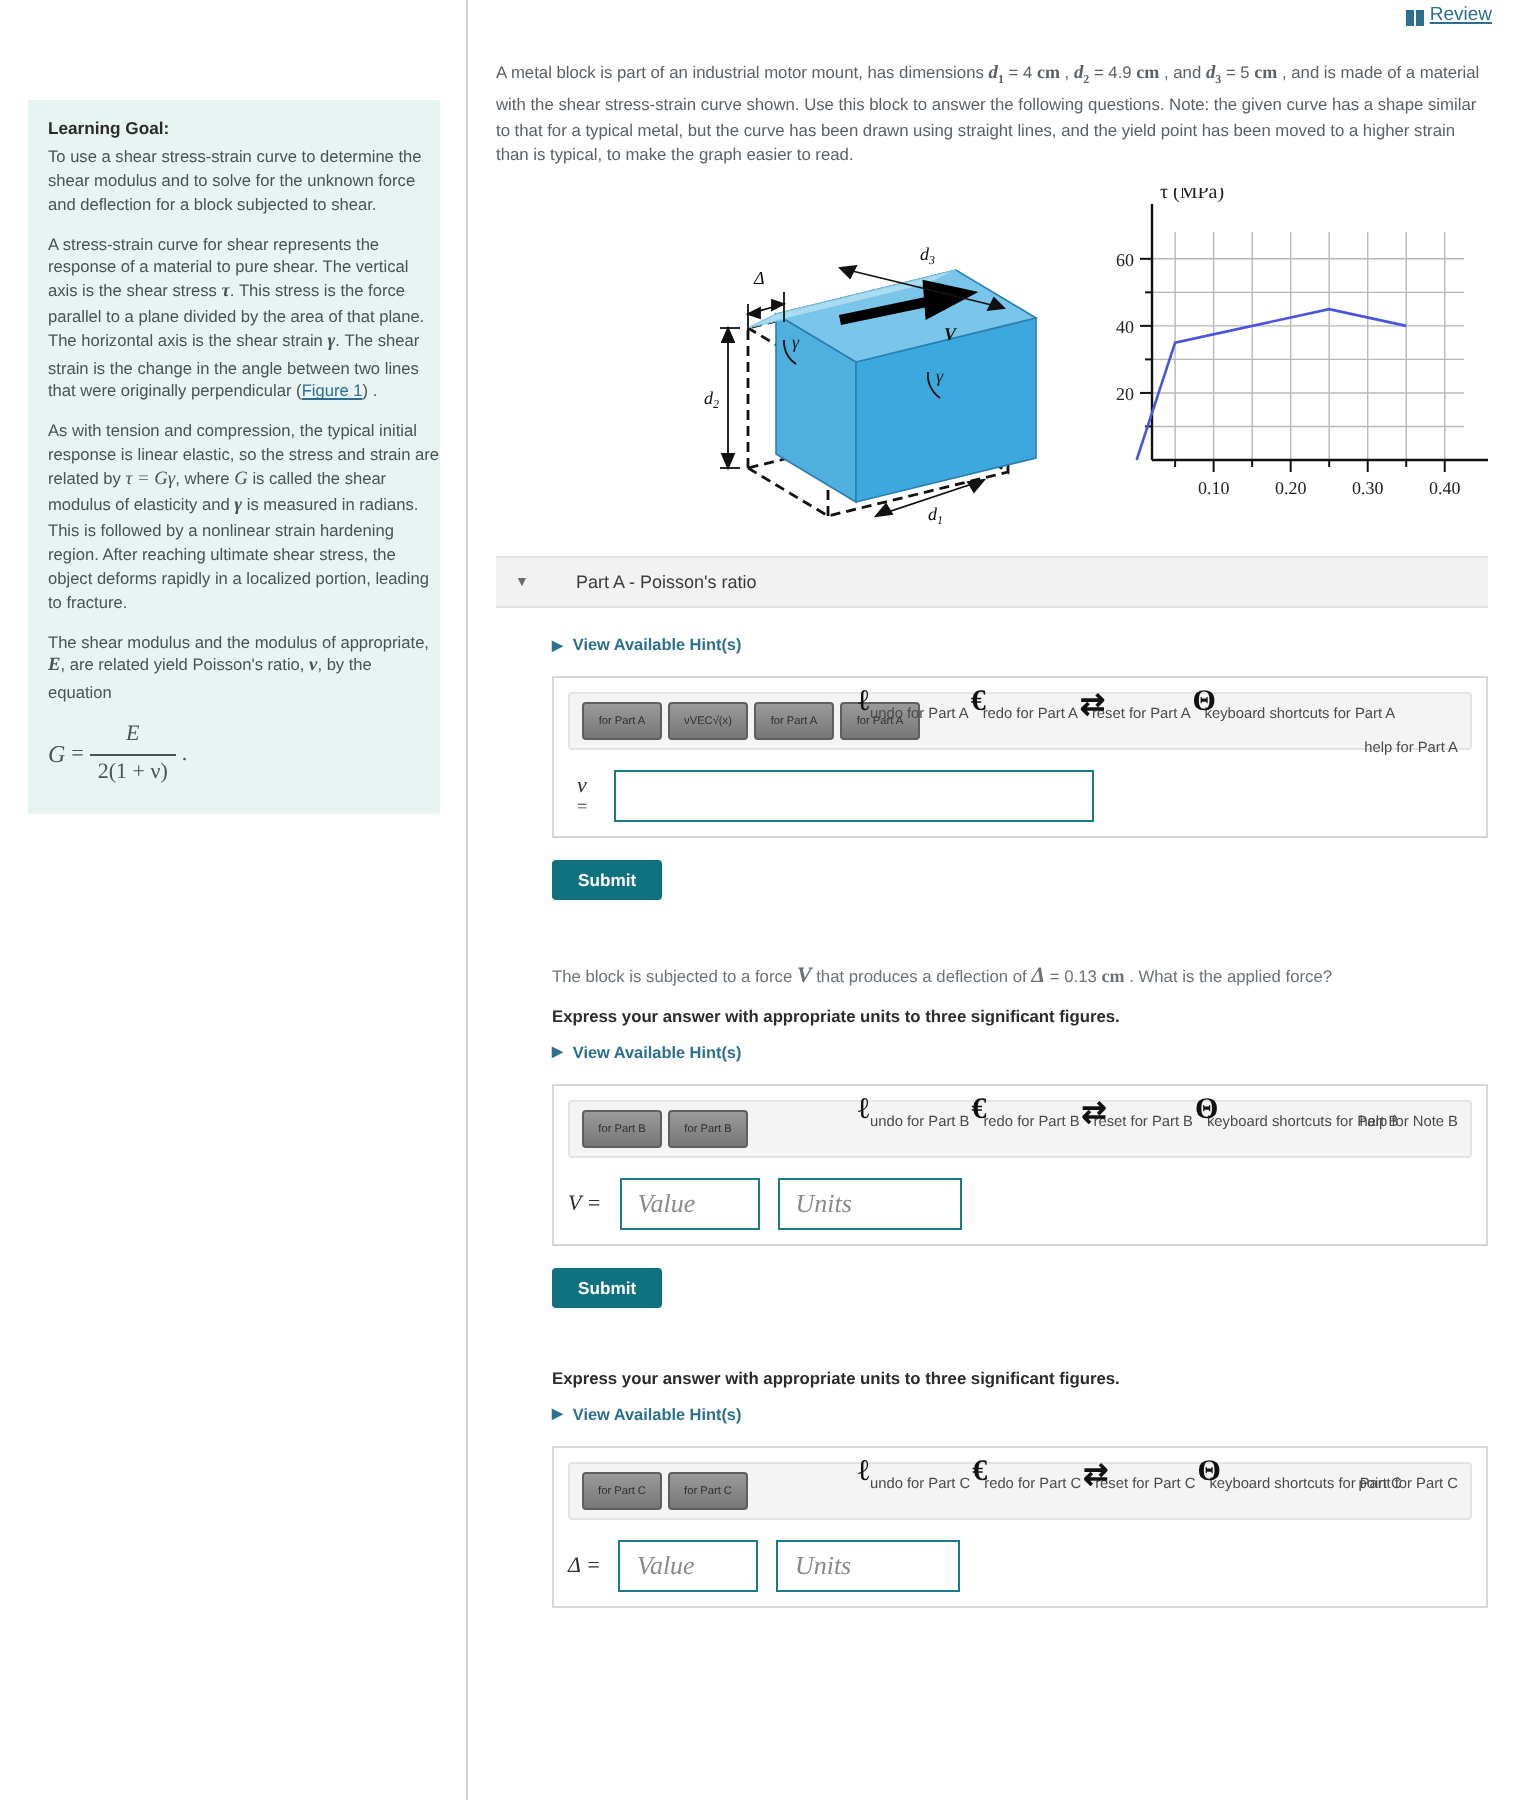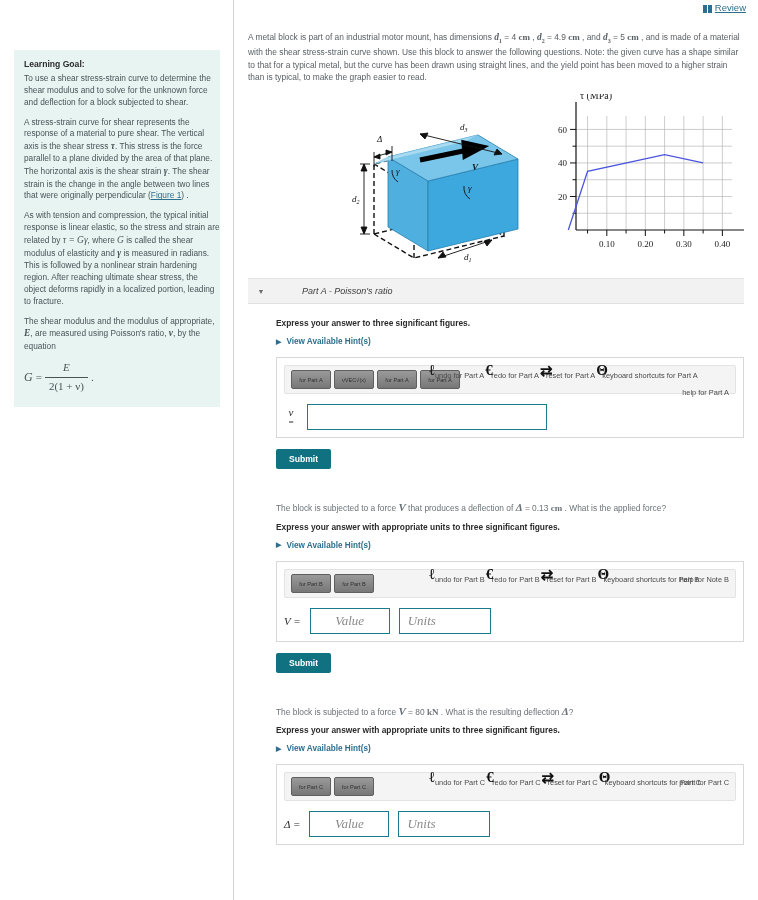--- a/index.html
+++ b/index.html
@@ -84,21 +84,21 @@
   .part { margin-top: 16px; }
   .part-header {
     background: #f2f2f2; border-top: 1px solid #e2e2e2; border-bottom: 1px solid #e2e2e2;
     height: 26px; display: flex; align-items: center; padding-left: 6px;
     font-size: 9px; color: #3a3a3a;
   }
   .caret {
     width: 14px; color: #6b6b6b; font-size: 7px; cursor: pointer;
     display: inline-block; text-align: center;
   }
-  .part-title { margin-left: 34px; font-size: 9px; color: #3b3b3b; font-style: italic; }
+  .part-title { margin-left: 20px; font-size: 9px; color: #3b3b3b; }
 
   .part-body { padding: 14px 0 0 28px; }
   .q-text { font-size: 8.4px; color: #6b7277; margin-bottom: 6px; line-height: 1.5; }
   .q-instr { font-size: 8.4px; color: #2b2b2b; font-weight: bold; margin-bottom: 9px; }
   .hint-link {
     font-size: 8.2px; color: #2d6f8e; font-weight: bold; cursor: pointer;
     display: flex; align-items: center; gap: 5px; margin-bottom: 11px;
   }
   .hint-caret { font-size: 7px; color: #2d6f8e; }
   .hint-label { text-decoration: none; }
@@ -142,21 +142,21 @@
     font-size: 11px; color: #2b2b2b; min-width: 14px; text-align: right;
   }
   .var-stack { display: flex; flex-direction: column; align-items: center; font-size: 10px; line-height: 1; }
   .ans-input {
     height: 26px; border: 1.6px solid #1a7b8c; background: #fff;
     font-family: "Liberation Serif", serif; font-style: italic;
     font-size: 13px; color: #8a8a8a; padding: 0 8px; outline: none;
   }
   .ans-input::placeholder { color: #8a8a8a; font-style: italic; }
   .w-wide { width: 240px; }
-  .w-val { width: 80px; text-align: center; }
+  .w-val { width: 70px; }
   .w-unit { width: 92px; }
 
   .submit-btn {
     margin-top: 11px; background: #107180; color: #fff;
     border: none; border-radius: 2px;
     font-size: 8.6px; font-weight: bold; font-family: "Liberation Sans", sans-serif;
     padding: 5px 13px; cursor: pointer;
   }
 
   
@@ -184,21 +184,21 @@
 
     <p>
       <span>A stress-strain curve for shear represents the response of a material to pure shear. The vertical axis is the shear stress </span><span class="mathb">τ</span><span>. This stress is the force parallel to a plane divided by the area of that plane. The horizontal axis is the shear strain </span><span class="mathb">γ</span><span>. The shear strain is the change in the angle between two lines that were originally perpendicular (</span><span class="figlink">Figure 1</span><span>) .</span>
     </p>
 
     <p>
       <span>As with tension and compression, the typical initial response is linear elastic, so the stress and strain are related by </span><span class="mathi">τ = Gγ</span><span>, where </span><span class="mathi">G</span><span> is called the shear modulus of elasticity and </span><span class="mathb">γ</span><span> is measured in radians. This is followed by a nonlinear strain hardening region. After reaching ultimate shear stress, the object deforms rapidly in a localized portion, leading to fracture.</span>
     </p>
 
     <p>
-      <span>The shear modulus and the modulus of appropriate, </span><span class="mathb">E</span><span>, are measured using Poisson's ratio, </span><span class="mathb">ν</span><span>, by the equation</span>
+      <span>The shear modulus and the modulus of appropriate, </span><span class="mathb">E</span><span>, are related yield Poisson's ratio, </span><span class="mathb">ν</span><span>, by the equation</span>
     </p>
 
     <div class="eq-block">
       <span class="eq-row">
         <span class="mathi" style="font-size:12px">G</span>
         <span>=</span>
         <span class="frac">
           <span class="num">E</span>
           <span class="den">2(1 + ν)</span>
         </span>
@@ -325,21 +325,21 @@
           </svg>
       </div>
     </div>
 
     <div id="parts-container">
         <div class="part">
           <div class="part-header">
             <span class="caret">▼</span>
             <span class="part-title">Part A - Poisson's ratio</span>
           </div>
-          <div class="part-body"><div class="q-instr">Express your answer to three significant figures.</div><div class="hint-link">
+          <div class="part-body"><div class="hint-link">
               <span class="hint-caret">▶</span>
               <span class="hint-label">View Available Hint(s)</span>
             </div><div class="answer-box">
               <div class="math-toolbar">
                 <div class="tb-btns">
                   <div class="tb-btn">for Part A</div>
                   <div class="tb-btn">νVEC√(x)</div>
                   <div class="tb-btn">for Part A</div>
                   <div class="tb-btn">for Part A</div>
                 </div>
@@ -380,21 +380,20 @@
               </div>
               <div class="input-row">
                 <span class="var-label">V =</span>
                 <input type="text" class="ans-input w-val" placeholder="Value" style="">
                 <input type="text" class="ans-input w-unit" placeholder="Units" style="">
               </div>
             </div><button class="submit-btn">Submit</button></div>
         </div>
         <div class="part">
           <div class="part-body">
-            <div class="q-text">The block is subjected to a force <b class="mathb" style="font-size: 11px;">V</b> = 80 <b style="font-family: &quot;Liberation Serif&quot;, serif; font-size: 9px;">kN</b> . What is the resulting deflection <b class="mathb" style="font-size: 11px;">Δ</b>?</div>
             <div class="q-instr">Express your answer with appropriate units to three significant figures.</div>
             <div class="hint-link">
               <span class="hint-caret">▶</span>
               <span class="hint-label">View Available Hint(s)</span>
             </div>
             <div class="answer-box">
               <div class="math-toolbar">
                 <div class="tb-btns">
                   <div class="tb-btn">for Part C</div>
                   <div class="tb-btn">for Part C</div>

